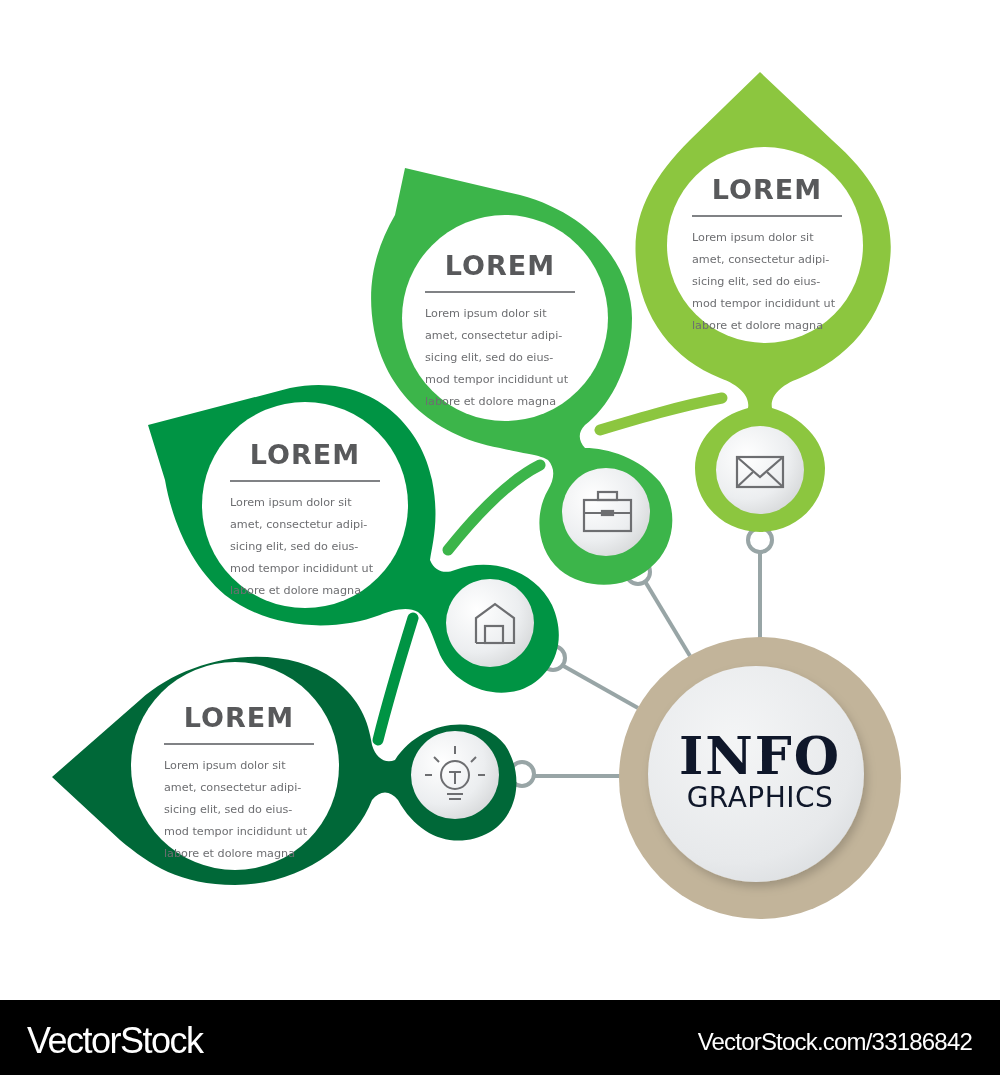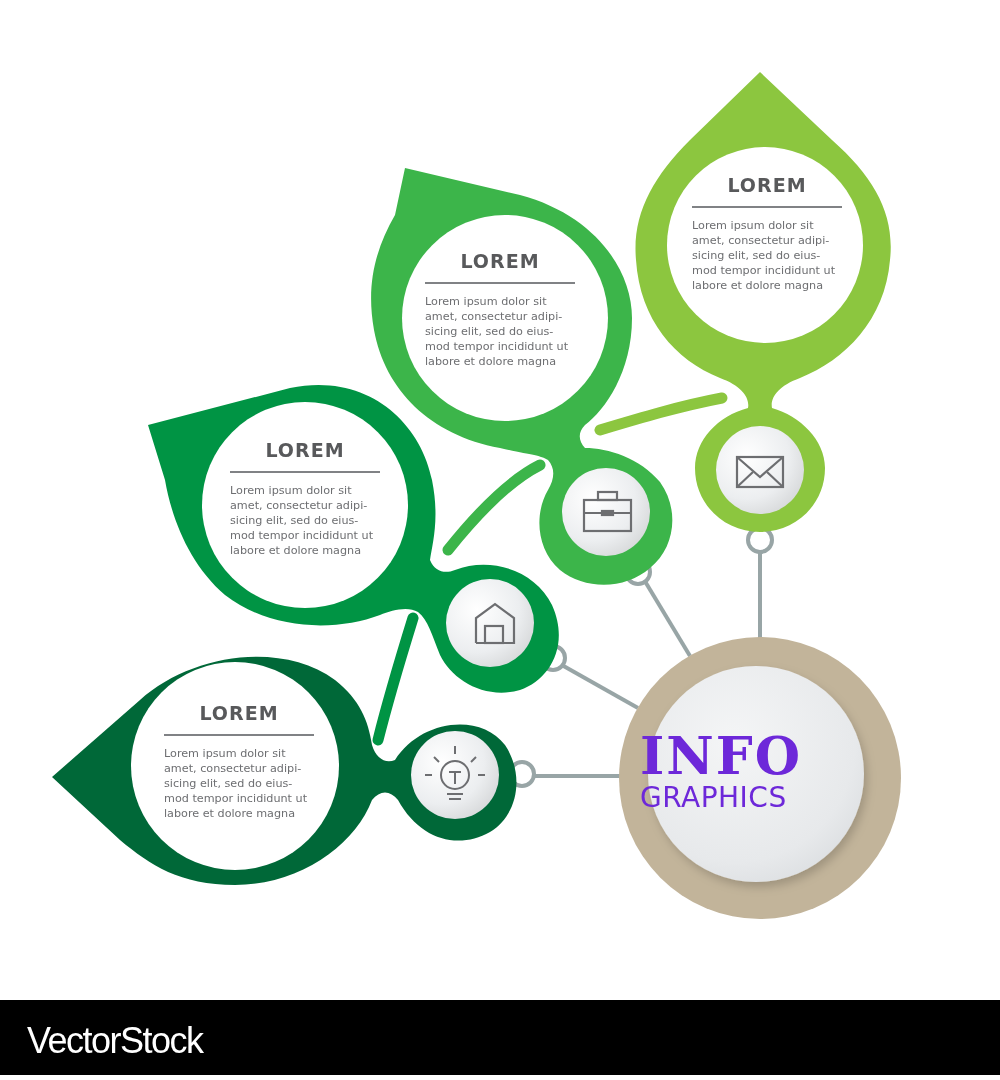--- a/index.html
+++ b/index.html
@@ -1,22 +1,22 @@
 <!DOCTYPE html>
 <html><head>
 <meta charset="utf-8">
 <style>
   html, body { margin:0; padding:0; background:#ffffff; }
   body { width:1000px; height:1080px; position:relative; overflow:hidden; font-family:"DejaVu Sans", sans-serif; }
   #canvas { position:absolute; left:0; top:0; width:1000px; height:1000px; }
   .card { position:absolute; width:150px; text-align:left; color:#6d6e71; }
-  .card .title { font-family:"DejaVu Sans", sans-serif; font-weight:bold; font-size:19px; color:#58595b; text-align:center; letter-spacing:1px; margin:0; }
+  .card .title { font-family:"DejaVu Sans", sans-serif; font-weight:bold; font-size:27px; color:#58595b; text-align:center; letter-spacing:1px; margin:0; }
   .card .rule { height:2px; background:#808285; margin:10px 0 10px 0; }
-  .card .body { font-family:"DejaVu Sans", sans-serif; font-size:11.2px; line-height:15px; color:#6d6e71; white-space:pre-line; }
-  #hub-text { position:absolute; left:640px; top:728px; width:240px; color:#6d28d9; }
+  .card .body { font-family:"DejaVu Sans", sans-serif; font-size:11.2px; line-height:22px; color:#6d6e71; white-space:pre-line; }
+  #hub-text { position:absolute; left:640px; top:728px; width:240px; text-align:center; color:#0f172a; }
   #hub-text .big { font-family:"DejaVu Serif", serif; font-weight:bold; font-size:52px; line-height:56px; letter-spacing:2px; }
   #hub-text .small { font-family:"DejaVu Sans", sans-serif; font-weight:normal; font-size:28px; line-height:28px; letter-spacing:0.5px; }
   #footer { position:absolute; left:0; top:1000px; width:1000px; height:75px; background:#000; color:#fff; }
   #footer .brand { position:absolute; left:27px; top:20px; font-family:"Liberation Sans", sans-serif; font-size:36px; letter-spacing:-1.5px; }
   #footer .url { position:absolute; right:28px; top:28px; font-family:"Liberation Sans", sans-serif; font-size:24px; letter-spacing:-0.8px; }
 </style>
 </head>
 <body>
 
 <svg id="canvas" width="1000" height="1000" viewBox="0 0 1000 1000" xmlns="http://www.w3.org/2000/svg">
@@ -170,13 +170,14 @@
 labore et dolore magna</div>
 </div>
 
 <div id="hub-text">
   <div class="big">INFO</div>
   <div class="small">GRAPHICS</div>
 </div>
 
 <div id="footer">
   <div class="brand">VectorStock</div>
+  <div class="url">VectorStock.com/33186842</div>
 </div>
 
 </body></html>

